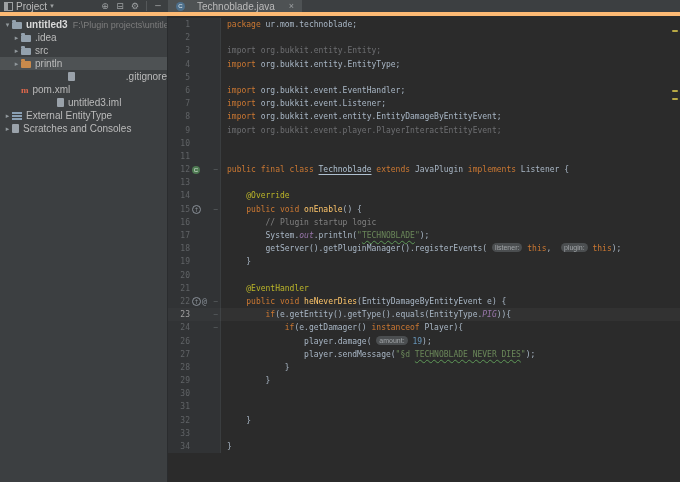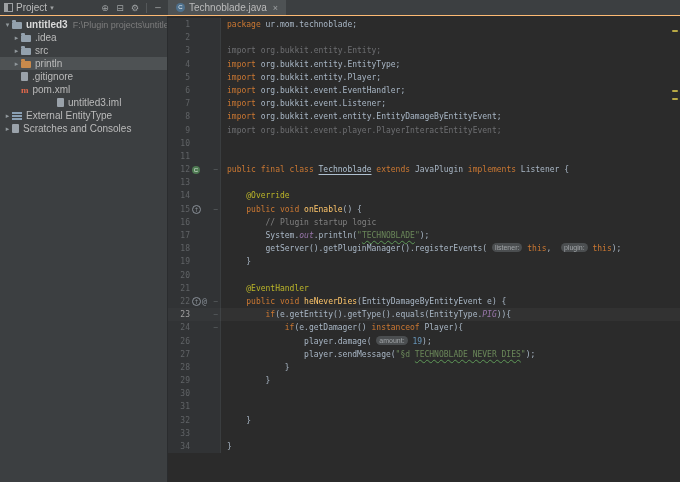--- a/index.html
+++ b/index.html
@@ -1,30 +1,30 @@
 <!DOCTYPE html>
 <html><head>
 <meta charset="utf-8">
 <style>
   html,body{margin:0;padding:0;background:#2b2b2b;overflow:hidden}
   .app{width:680px;height:482px;position:relative;font-family:"Liberation Sans",sans-serif;
        background:#2b2b2b;user-select:none}
 
   
-  .topbar{height:16px;display:flex;background:#3c3f41;border-bottom:1px solid #fdba74;box-sizing:border-box}
+  .topbar{height:16px;display:flex;background:#3c3f41;border-bottom:4px solid #fdba74;box-sizing:border-box}
   .panel-header{width:168px;flex:none;display:flex;align-items:center;padding:0 4px;gap:3px;box-sizing:border-box}
   .tw-icon{width:9px;height:9px;border:1px solid #9da0a2;box-sizing:border-box;position:relative;flex:none}
   .tw-icon::before{content:"";position:absolute;left:0;top:0;bottom:0;width:3px;background:#9da0a2}
   .proj-label{color:#bbbbbb;font-size:10px}
   .chev{color:#9da0a2;font-size:7px;font-family:"DejaVu Sans",sans-serif}
   .hspacer{flex:1}
   .hicon{color:#9da0a2;font-size:9px;font-family:"DejaVu Sans",sans-serif;width:12px;text-align:center;cursor:pointer;flex:none}
   .hdivider{width:1px;height:10px;background:#55585a;margin:0 2px;flex:none}
   .tabbar{flex:1;display:flex;align-items:stretch;background:#3c3f41}
-  .tab{display:flex;align-items:center;gap:4px;padding:0 8px;background:#4e5254;color:#bbbbbb;font-size:10px;cursor:pointer}
+  .tab{display:flex;align-items:center;gap:12px;padding:0 8px;background:#4e5254;color:#bbbbbb;font-size:10px;cursor:pointer}
   .java-icon{width:9px;height:9px;border-radius:50%;background:#4e708c;color:#e8eef3;font-size:6px;line-height:9px;text-align:center;flex:none}
   .tab-close{color:#9da0a2;font-size:9px;margin-left:2px}
 
   
   .main{display:flex;height:466px}
   .sidebar{width:168px;flex:none;background:#3c3f41;border-right:1px solid #2a2c2e;box-sizing:border-box;padding-top:2px;overflow:hidden}
   .tree-row{display:flex;align-items:center;height:13px;color:#bbbbbb;font-size:10px;white-space:nowrap;cursor:default}
   .tree-row.selected{background:#4e5254}
   .tree-arrow{width:9px;flex:none;text-align:center;color:#91989c;font-size:7px;font-family:"DejaVu Sans",sans-serif}
   .tree-icon{flex:none;margin-right:4px;position:relative}
@@ -114,21 +114,21 @@
           <div class="tree-row" style="padding-left: 12px;">
             <span class="tree-arrow">▸</span>
             <span class="tree-icon ic-folder" style="background: rgb(147, 161, 173);"></span>
             <span class="tree-label">src</span>
           </div>
           <div class="tree-row selected" style="padding-left: 12px;">
             <span class="tree-arrow">▸</span>
             <span class="tree-icon ic-folder" style="background: rgb(201, 138, 75);"></span>
             <span class="tree-label">println</span>
           </div>
-          <div class="tree-row" style="padding-left: 12px;">
+          <div class="tree-row" style="padding-left: 12px; justify-content: space-between;">
             <span class="tree-arrow"></span>
             <span class="tree-icon ic-file"></span>
             <span class="tree-label">.gitignore</span>
           </div>
           <div class="tree-row" style="padding-left: 12px;">
             <span class="tree-arrow"></span>
             <span class="tree-icon ic-maven" style="background: transparent;">m</span>
             <span class="tree-label">pom.xml</span>
           </div>
           <div class="tree-row" style="padding-left: 12px; margin-left: 36px;">
@@ -181,21 +181,20 @@
               <span class="fold"></span>
             </span>
             <span class="ct"><span class="tk-kw">import</span><span class="tk-pl"> org.bukkit.entity.EntityType;</span></span>
           </div>
           <div class="code-row">
             <span class="gut">
               <span class="ln">5</span>
               <span class="gicons"></span>
               <span class="fold"></span>
             </span>
-            <span class="ct"><span class="tk-kw">import</span><span class="tk-pl"> org.bukkit.entity.Player;</span></span>
           </div>
           <div class="code-row">
             <span class="gut">
               <span class="ln">6</span>
               <span class="gicons"></span>
               <span class="fold"></span>
             </span>
             <span class="ct"><span class="tk-kw">import</span><span class="tk-pl"> org.bukkit.event.EventHandler;</span></span>
           </div>
           <div class="code-row">

